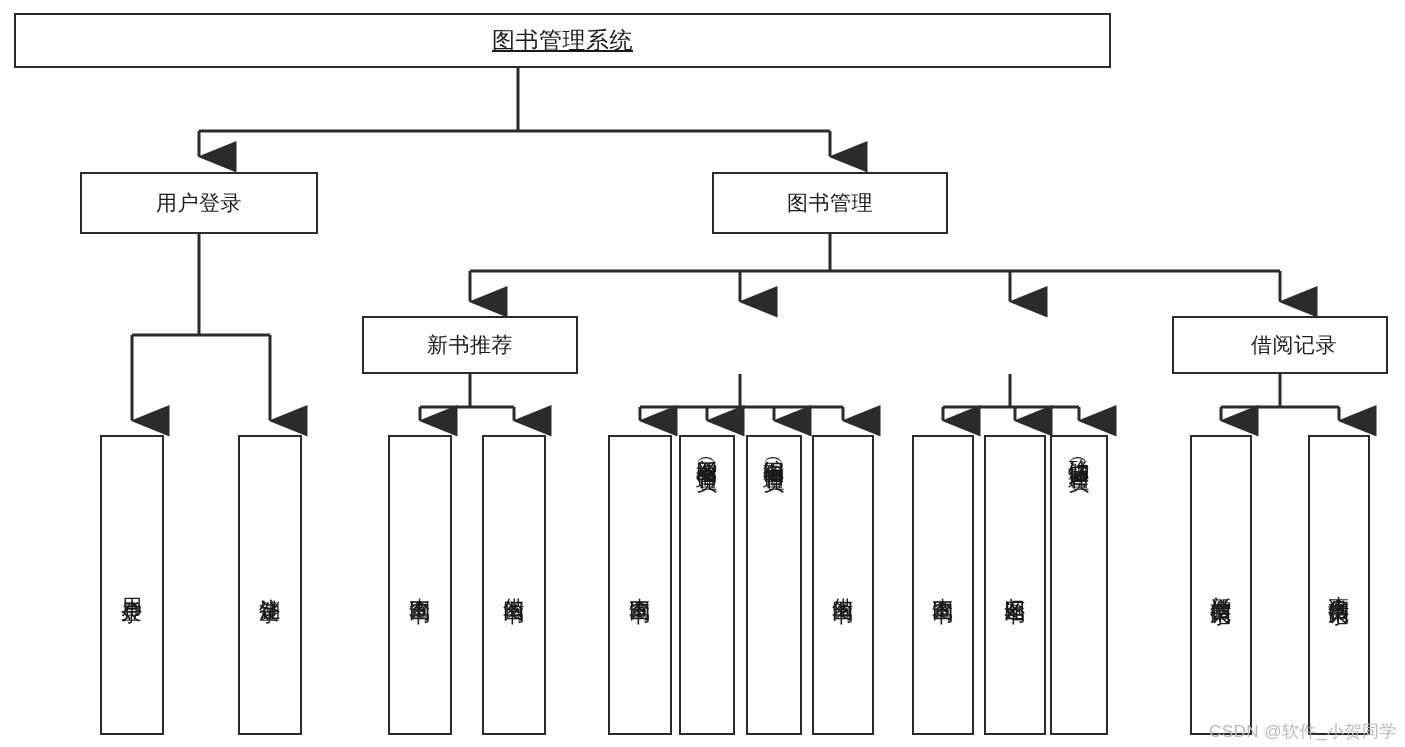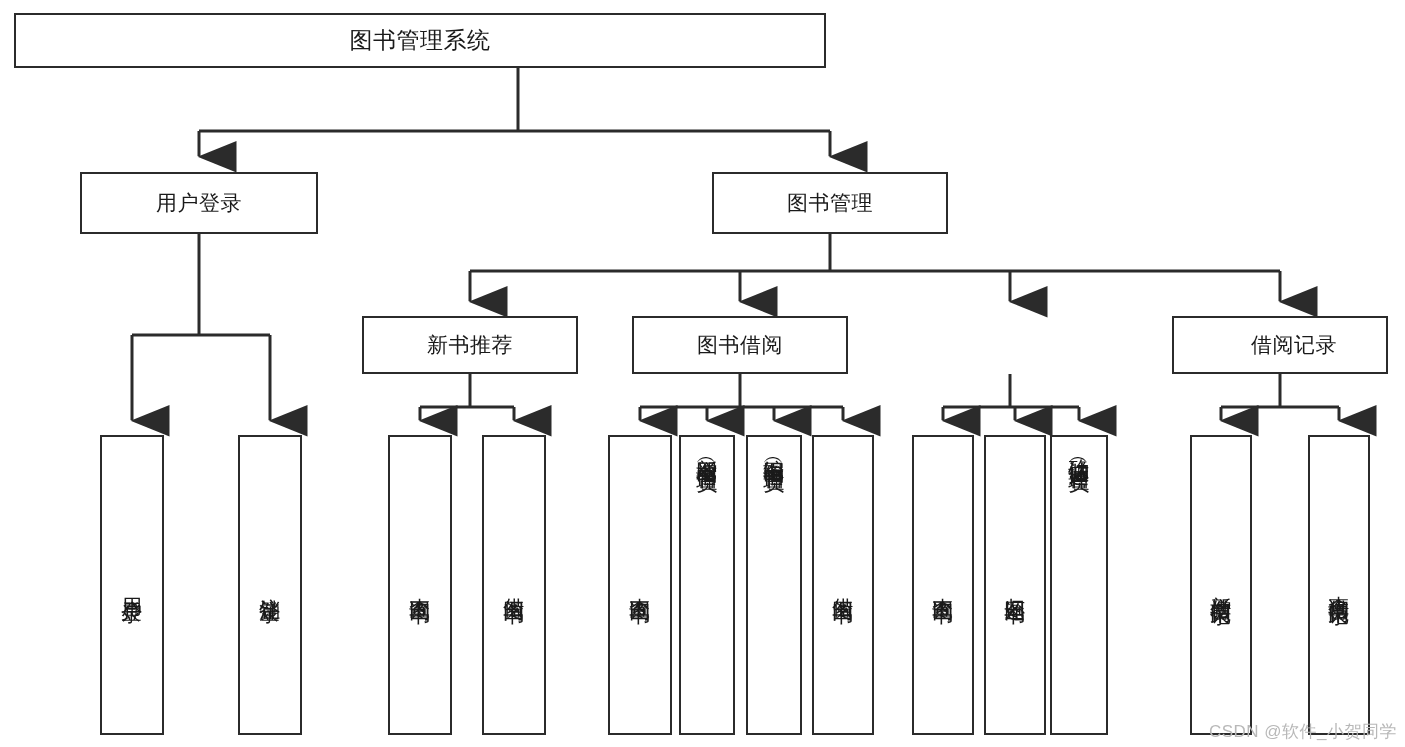--- a/index.html
+++ b/index.html
@@ -117,36 +117,33 @@
       <path d="M 1015 407 L 1015 420" marker-end="url(#arrow)"></path>
       <path d="M 1079 407 L 1079 420" marker-end="url(#arrow)"></path>
 
       <path d="M 1280 374 L 1280 407"></path>
       <path d="M 1221 407 L 1339 407"></path>
       <path d="M 1221 407 L 1221 420" marker-end="url(#arrow)"></path>
       <path d="M 1339 407 L 1339 420" marker-end="url(#arrow)"></path>
     </g>
   </svg>
 
-  <div class="node title h-label" style="left:14px; top:13px; width:812px; height:55px;">
+  <div class="node title h-label" style="left:14px; top:13px; width:1097px; height:55px;text-decoration:underline;">
     <span>图书管理系统</span>
   </div>
 
   <div class="node h-label" style="left:80px; top:172px; width:238px; height:62px;">
     <span>用户登录</span>
   </div>
   <div class="node h-label" style="left:362px; top:316px; width:216px; height:58px;">
     <span>新书推荐</span>
   </div>
 
   <div class="node h-label" style="left:712px; top:172px; width:236px; height:62px;">
     <span>图书管理</span>
-  </div>
-  <div class="node h-label" style="left:632px; top:316px; width:216px; height:58px;">
-    <span>图书借阅</span>
   </div>
   <div class="node h-label" style="left:1172px; top:316px; width:216px; height:58px;padding-left:28px;">
     <span>借阅记录</span>
   </div>
 
   <div class="node v-label" style="left:100px; top:435px; width:64px; height:300px;">
     <span class="vtext">用户登录</span>
   </div>
   <div class="node v-label" style="left:238px; top:435px; width:64px; height:300px;">
     <span class="vtext">注销登录</span>

